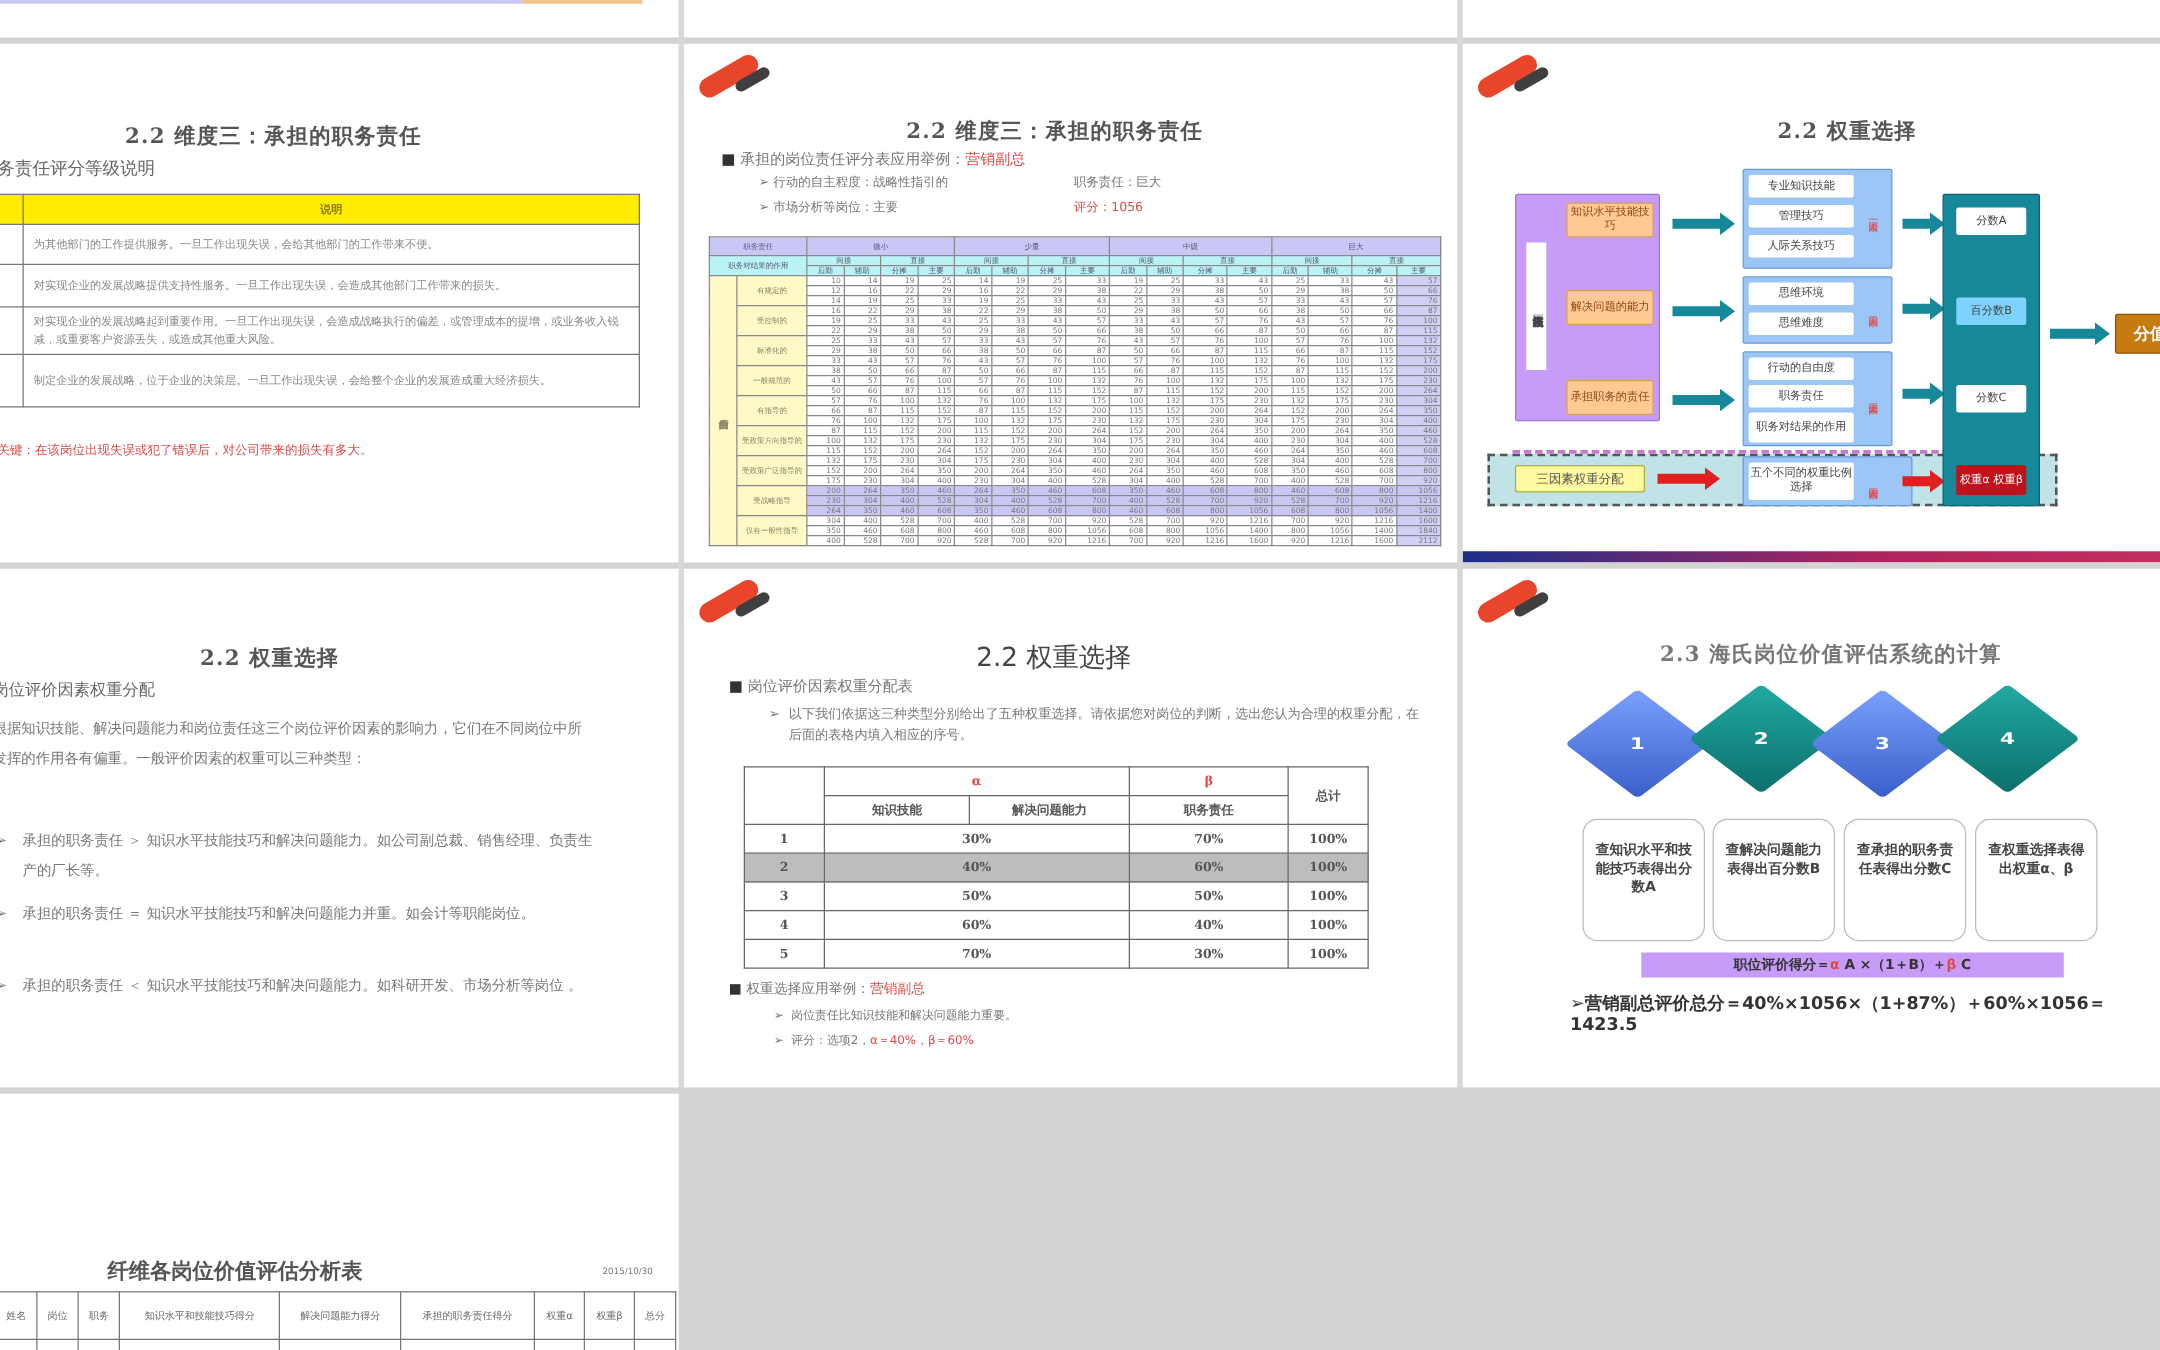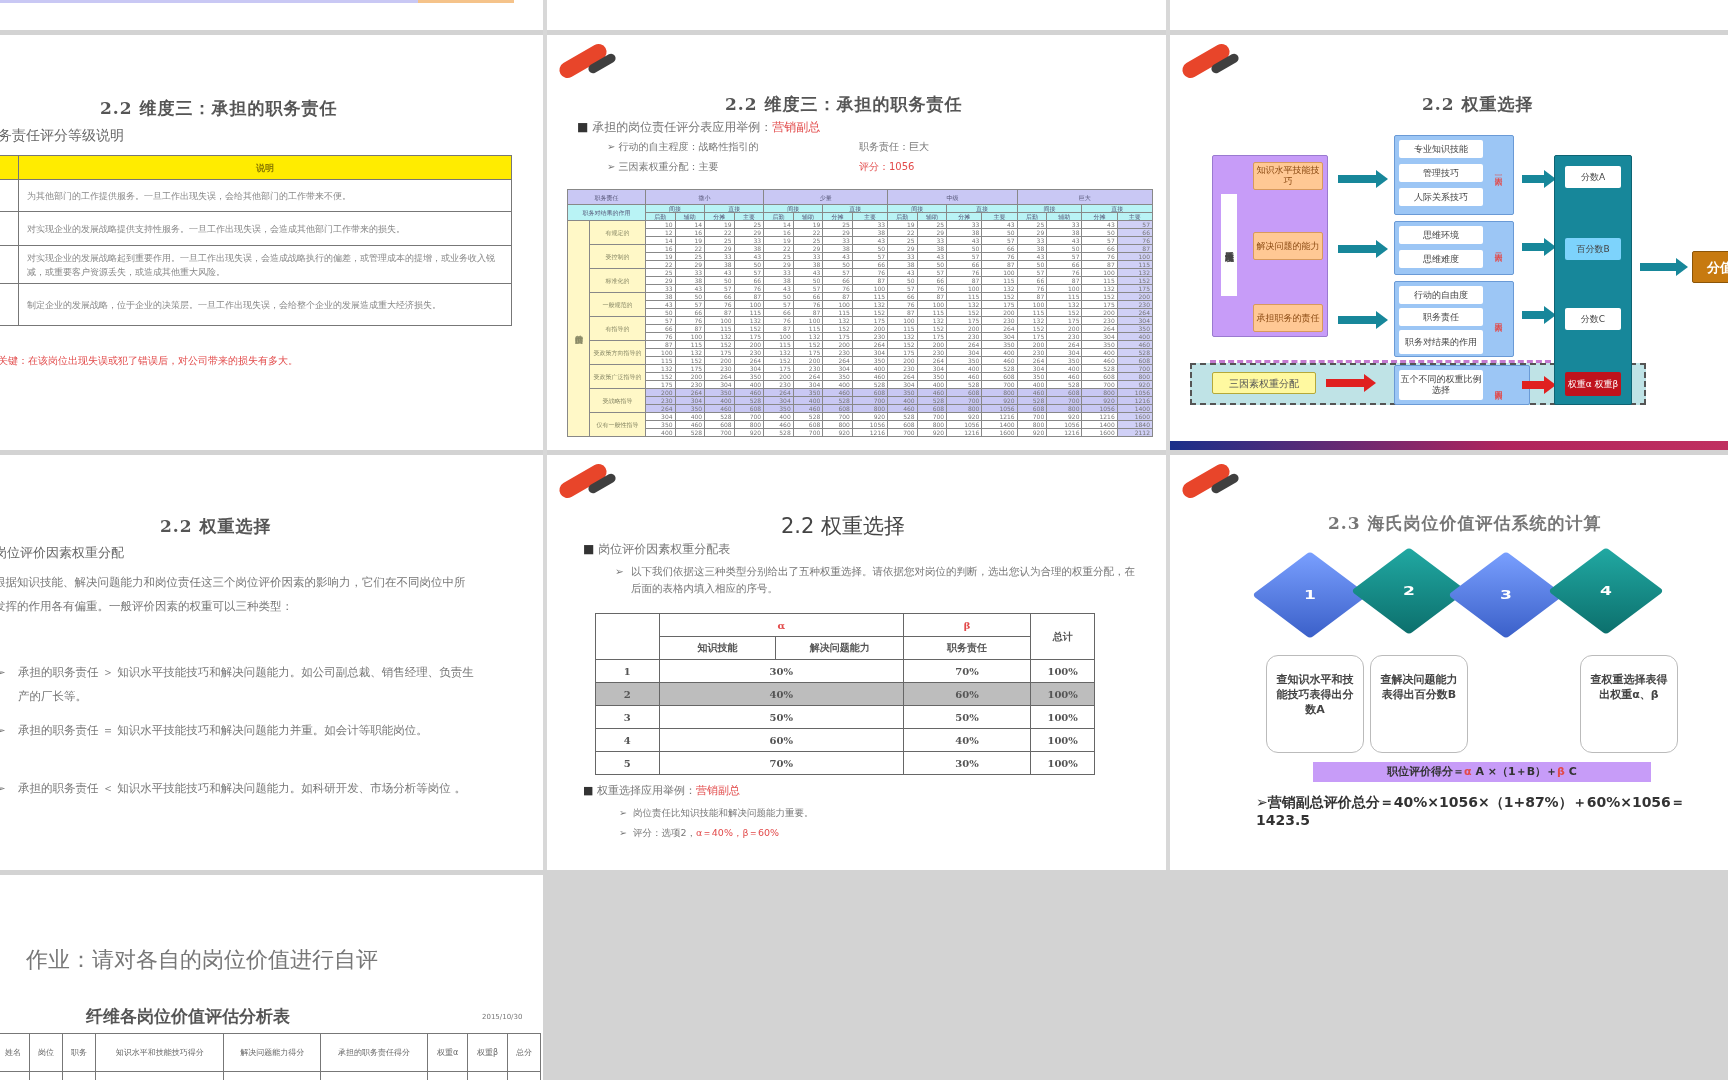--- a/index.html
+++ b/index.html
@@ -91,21 +91,21 @@
         <div class="r"></div>
         <div class="d"></div>
       </div>
     <div class="title" style="left:178px;top:58px">2.2 维度三：承担的职务责任</div>
     <div class="txt" style="left:30px;top:80px;font-size:12px">
       <span style="color:#333">■</span>
       <span>承担的岗位责任评分表应用举例：</span><span class="red">营销副总</span>
     </div>
     <div class="txt" style="left:60px;top:100px;font-size:10px">➢ <span>行动的自主程度：战略性指引的</span></div>
     <div class="txt" style="left:312px;top:100px;font-size:10px">职务责任：巨大</div>
-    <div class="txt" style="left:60px;top:120px;font-size:10px">➢ <span>三因素权重分配：主要</span></div>
+    <div class="txt" style="left:60px;top:120px;font-size:10px">➢ <span>市场分析等岗位：主要</span></div>
     <div class="txt red" style="left:312px;top:120px;font-size:10px">评分：1056</div>
     <table class="gt" id="gridTable">
         <tbody>
           <tr class="h1">
             <td colspan="2">职务责任</td>
             <td colspan="4">微小</td>
             <td colspan="4">少量</td>
             <td colspan="4">中级</td>
             <td colspan="4">巨大</td>
           </tr>
@@ -778,29 +778,29 @@
         <span>2</span>
       </div>
     <div class="cube" style="left:300px;top:104px;background:linear-gradient(135deg,#7aa0ff,#3a5fc8)">
         <span>3</span>
       </div>
     <div class="cube" style="left:400px;top:100px;background:linear-gradient(135deg,#21a9a3,#0c6f6c)">
         <span>4</span>
       </div>
     <div class="card" style="left:96px;top:200px">查知识水平和技能技巧表得出分数A</div>
     <div class="card" style="left:200px;top:200px">查解决问题能力表得出百分数B</div>
+    <div class="card" style="left:305px;top:200px">查承担的职务责任表得出分数C</div>
     <div class="card" style="left:410px;top:200px">查权重选择表得出权重α、β</div>
     <div style="position:absolute;left:143px;top:307px;width:338px;height:20px;background:#c79cf8;text-align:center;font-size:11px;font-weight:bold;line-height:20px;color:#333">
       <span>职位评价得分＝</span><span class="red">α</span> <span>A ×（1＋B）＋</span><span class="red">β</span> <span>C</span>
     </div>
     <div style="position:absolute;left:86px;top:339px;font-size:14px;font-weight:bold;color:#333">➢营销副总评价总分＝40%×1056×（1+87%）＋60%×1056＝1423.5</div>
   </div>
 
   <div class="slide" style="left:0;top:875px;width:543px;height:205px">
-    <div style="position:absolute;left:26px;top:70px;font-size:22px;color:#777;font-family:'DejaVu Serif',serif">作业：请对各自的岗位价值进行自评</div>
     <div style="position:absolute;left:86px;top:130px;font-size:17px;color:#555;font-weight:bold;font-family:'DejaVu Serif',serif">纤维各岗位价值评估分析表</div>
     <div style="position:absolute;left:482px;top:138px;font-size:7px;color:#777">2015/10/30</div>
     <table class="hw">
       <tbody>
           <tr id="hwHead">
             <td>姓名</td>
             <td>岗位</td>
             <td>职务</td>
             <td>知识水平和技能技巧得分</td>
             <td>解决问题能力得分</td>

